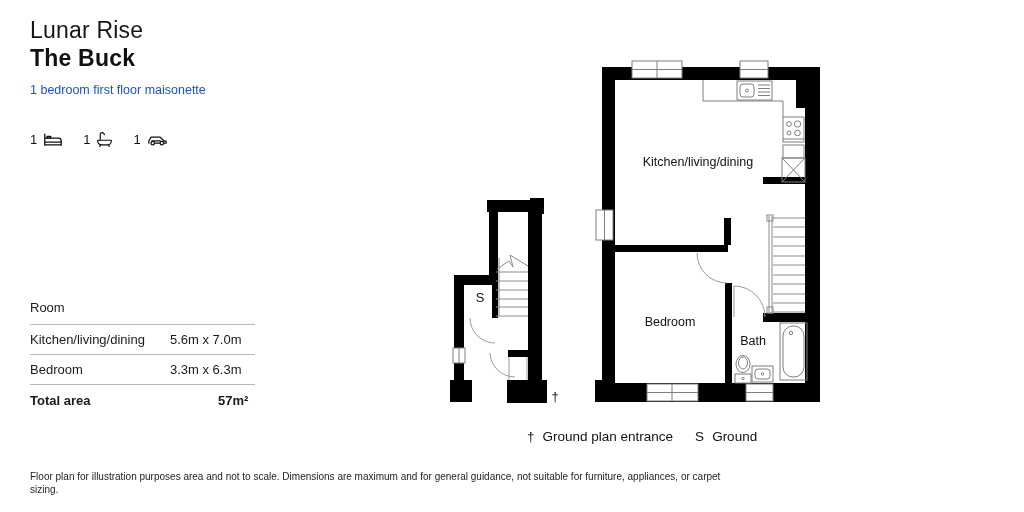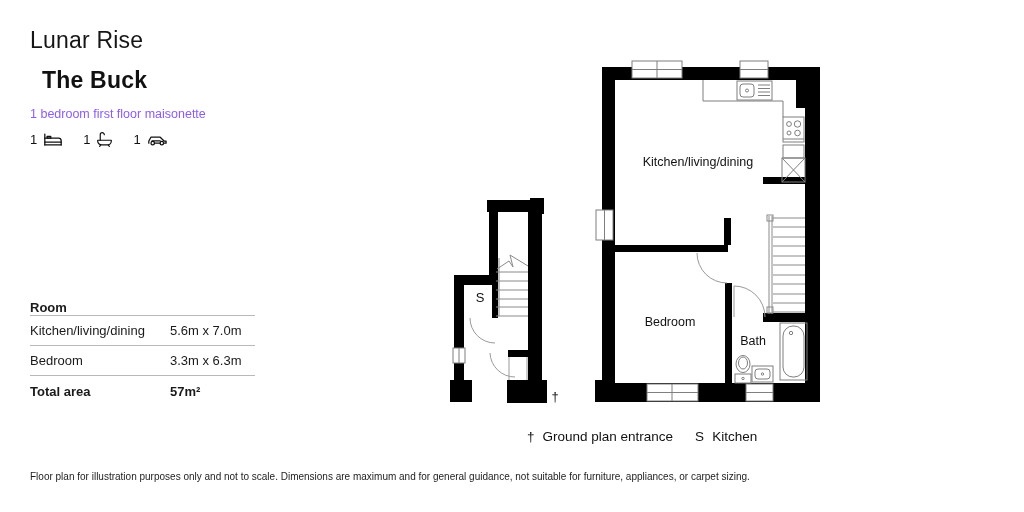--- a/index.html
+++ b/index.html
@@ -1,37 +1,37 @@
 <!DOCTYPE html>
 <html><head>
 <meta charset="utf-8">
 <style>
   html,body{margin:0;padding:0;background:#fff;}
   .page{position:relative;width:1024px;height:512px;background:#ffffff;
         font-family:"Liberation Sans",sans-serif;color:#1a1a1a;overflow:hidden;}
 
   
-  .hdr{position:absolute;left:30px;top:26px;}
+  .hdr{position:absolute;left:30px;top:16px;}
   .hdr h1{margin:0;font-size:23px;font-weight:400;line-height:28px;letter-spacing:.2px;color:#161616;}
-  .hdr h2{margin:12px;font-size:23px;font-weight:700;line-height:28px;letter-spacing:.2px;color:#111;}
-  .hdr .sub{margin-top:10px;font-size:12.5px;line-height:16px;color:#8b5cf6;}
+  .hdr h2{margin:0;font-size:23px;font-weight:700;line-height:28px;letter-spacing:.2px;color:#111;}
+  .hdr .sub{margin-top:10px;font-size:12.5px;line-height:16px;color:#1d4ed8;}
   .hdr .plot{font-size:12.5px;line-height:16px;color:#6e6e6e;}
 
   
   .features{position:absolute;left:30px;top:131px;display:flex;gap:20px;align-items:center;}
   .feature{display:flex;align-items:center;gap:6px;font-size:13px;color:#111;}
   .feature svg{display:block;}
 
   
   .roomtbl{position:absolute;left:30px;top:300px;width:225px;font-size:13px;}
-  .roomtbl .thead{font-weight:700;border-bottom:1px solid #b9b9b9;}
+  .roomtbl .thead{font-weight:400;padding-bottom:9px;border-bottom:1px solid #b9b9b9;}
   .roomtbl .row{display:flex;padding:7px 0;border-bottom:1px solid #b9b9b9;}
   .roomtbl .row .c1{width:140px;}
   .roomtbl .row .c2{flex:1;}
-  .roomtbl .total{display:flex;padding-top:8px;font-weight:700;}
+  .roomtbl .total{display:flex;padding-top:8px;font-weight:700;gap:48px;}
   .roomtbl .total .c1{width:140px;}
 
   
   .plan{position:absolute;left:440px;top:55px;width:390px;height:360px;}
   .plan svg{display:block;}
   svg text{font-family:"Liberation Sans",sans-serif;fill:#111;}
 
   
   .legend{position:absolute;left:527px;top:429px;display:flex;gap:22px;font-size:13.5px;color:#111;}
   .legend .entry{display:flex;gap:8px;align-items:baseline;}
@@ -233,19 +233,19 @@
     </svg>
   </div>
 
   <div class="legend">
     <div class="entry">
       <span>†</span>
       <span>Ground plan entrance</span>
     </div>
     <div class="entry">
       <span>S</span>
-      <span>Kitchen</span>
-    </div>
-  </div>
-
-  <div class="disclaimer">Floor plan for illustration purposes only and not to scale. Dimensions are maximum and for general guidance, not suitable for furniture, appliances, or carpet sizing.</div>
+      <span>Ground</span>
+    </div>
+  </div>
+
+  <div class="disclaimer">Floor plan for illustration purposes area and not to scale. Dimensions are maximum and for general guidance, not suitable for furniture, appliances, or carpet sizing.</div>
 
 </div>
 
 </body></html>

